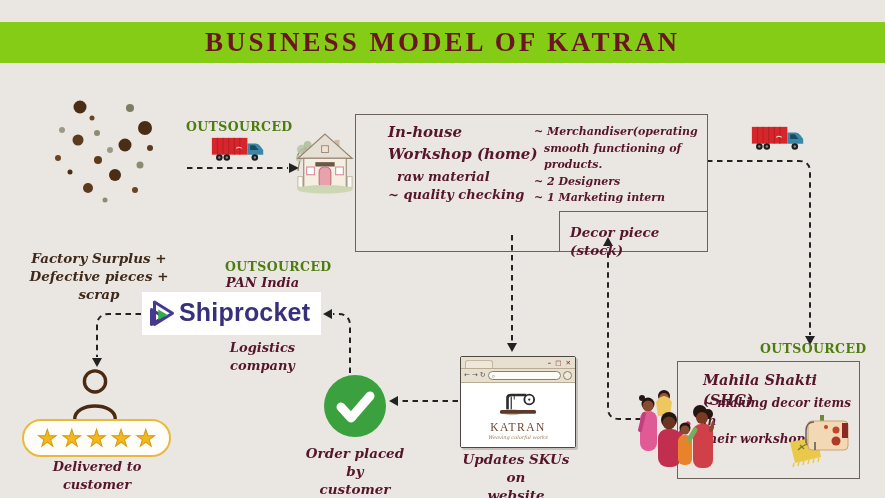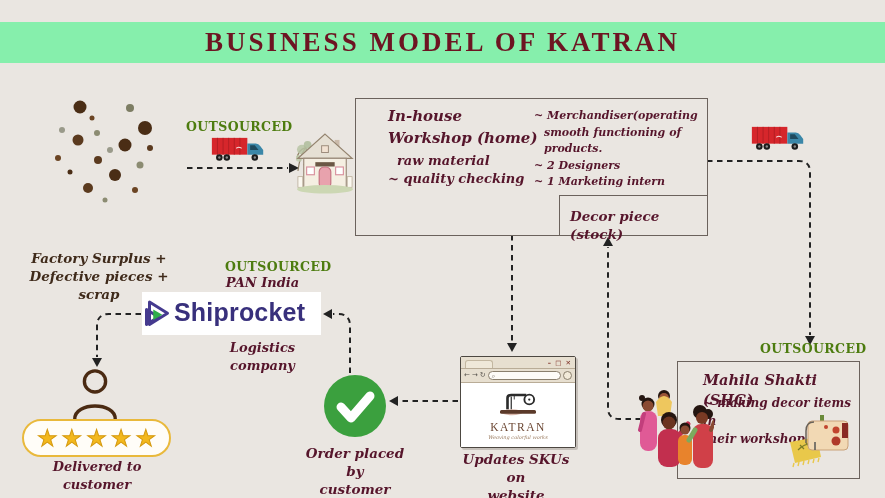--- a/index.html
+++ b/index.html
@@ -1,20 +1,20 @@
 <!DOCTYPE html>
 <html><head>
 <meta charset="utf-8">
 <style>
   html,body{margin:0;padding:0;background:#b9b5b1;}
   .stage{position:relative;width:885px;height:498px;background:#eae6e1;overflow:hidden;
          font-family:"DejaVu Serif",serif;}
   .abs{position:absolute;}
   
-  .title-strip{position:absolute;top:22px;left:0;width:885px;height:41px;background:#86efac;
+  .title-strip{position:absolute;top:22px;left:0;width:885px;height:41px;background:#84cc16;
                display:flex;align-items:center;justify-content:center;}
   .title-text{font-family:"Liberation Serif",serif;font-size:27px;font-weight:700;
               letter-spacing:3px;color:#6d1422;white-space:nowrap;}
   
   .mt{color:#56152b;font-weight:700;font-style:italic;font-size:13px;line-height:1.35;}
   .prelined{white-space:pre-line;}
   .center{text-align:center;}
   .outs{color:#4d7c0f;font-weight:700;font-style:normal;font-size:12.5px;letter-spacing:.4px;
         font-family:"DejaVu Serif",serif;}
   .brown{color:#3f2a1a;margin-top:42px;}
@@ -41,21 +41,21 @@
   .bbtn{width:7px;height:7px;border:1px solid #8a7f6d;border-radius:50%;background:#f2ead9;}
   .bcontent{flex:1;background:#fff;display:flex;flex-direction:column;align-items:center;
             justify-content:center;}
   .klogo{font-family:"Liberation Serif",serif;font-size:11.5px;letter-spacing:1.5px;
          color:#6b4632;line-height:1;margin-top:3px;}
   .ktag{font-size:5px;font-style:italic;color:#9a7a5e;line-height:1.4;}
   
   .check-wrap{position:absolute;left:324px;top:375px;width:62px;height:62px;}
   
   .shiprect{position:absolute;left:142px;top:292px;width:179px;height:43px;background:#ffffff;
-            display:flex;align-items:center;box-sizing:border-box;}
+            display:flex;align-items:center;padding-left:5px;box-sizing:border-box;}
   .shipword{font-family:"Liberation Sans",sans-serif;font-weight:800;font-size:25px;
             color:#38307c;letter-spacing:.2px;margin-left:2px;margin-top:-3px;}
   
   .starpill{position:absolute;left:22px;top:419px;width:149px;height:38px;background:#fffdf8;
             border:2px solid #e9b93c;border-radius:20px;display:flex;align-items:center;
             justify-content:center;gap:4px;box-sizing:border-box;}
   .star{font-size:23px;line-height:1;color:#f3b81d;-webkit-text-stroke:1px #d59a10;
         font-family:"DejaVu Sans",sans-serif;}
 </style>
 </head>
@@ -139,21 +139,21 @@
     <rect x="26.5" y="14" width="7" height="7" fill="#f2e2d2" stroke="#9a8a7a" stroke-width="1"></rect>
     <rect x="20" y="31" width="20" height="4.5" fill="#6b5744"></rect>
     <rect x="24" y="36" width="12" height="22" rx="5" fill="#e8a2ad" stroke="#c4717f" stroke-width="1.2"></rect>
     <rect x="11" y="36" width="8" height="8" fill="#ffffff" stroke="#d8919e" stroke-width="1.2"></rect>
     <rect x="41" y="36" width="8" height="8" fill="#ffffff" stroke="#d8919e" stroke-width="1.2"></rect>
     <rect x="2" y="46" width="5" height="11" fill="#fbf8f0" stroke="#b8ab96" stroke-width=".8"></rect>
     <rect x="53" y="46" width="5" height="11" fill="#fbf8f0" stroke="#b8ab96" stroke-width=".8"></rect>
     <ellipse cx="30" cy="59" rx="29" ry="4.5" fill="#ccd7b3"></ellipse>
   </svg>
 
-  <div class="obox" style="left:355px;top:98px;width:351px;height:136px;">
+  <div class="obox" style="left:355px;top:114px;width:351px;height:136px;">
     <div class="abs mt" style="left:32px;top:7px;font-size:15px;line-height:1.45;">
       <div>In-house</div>
       <div>Workshop (home)</div>
     </div>
     <div class="abs mt" style="left:32px;top:53px;font-size:13px;">
       <div style="padding-left:9px;">raw material</div>
       <div>~ quality checking</div>
     </div>
     <div class="abs mt" style="left:178px;top:9px;width:172px;font-size:11px;line-height:1.5;">
       <div style="text-indent:-10px;padding-left:10px;">~ Merchandiser(operating smooth functioning of products.</div>

